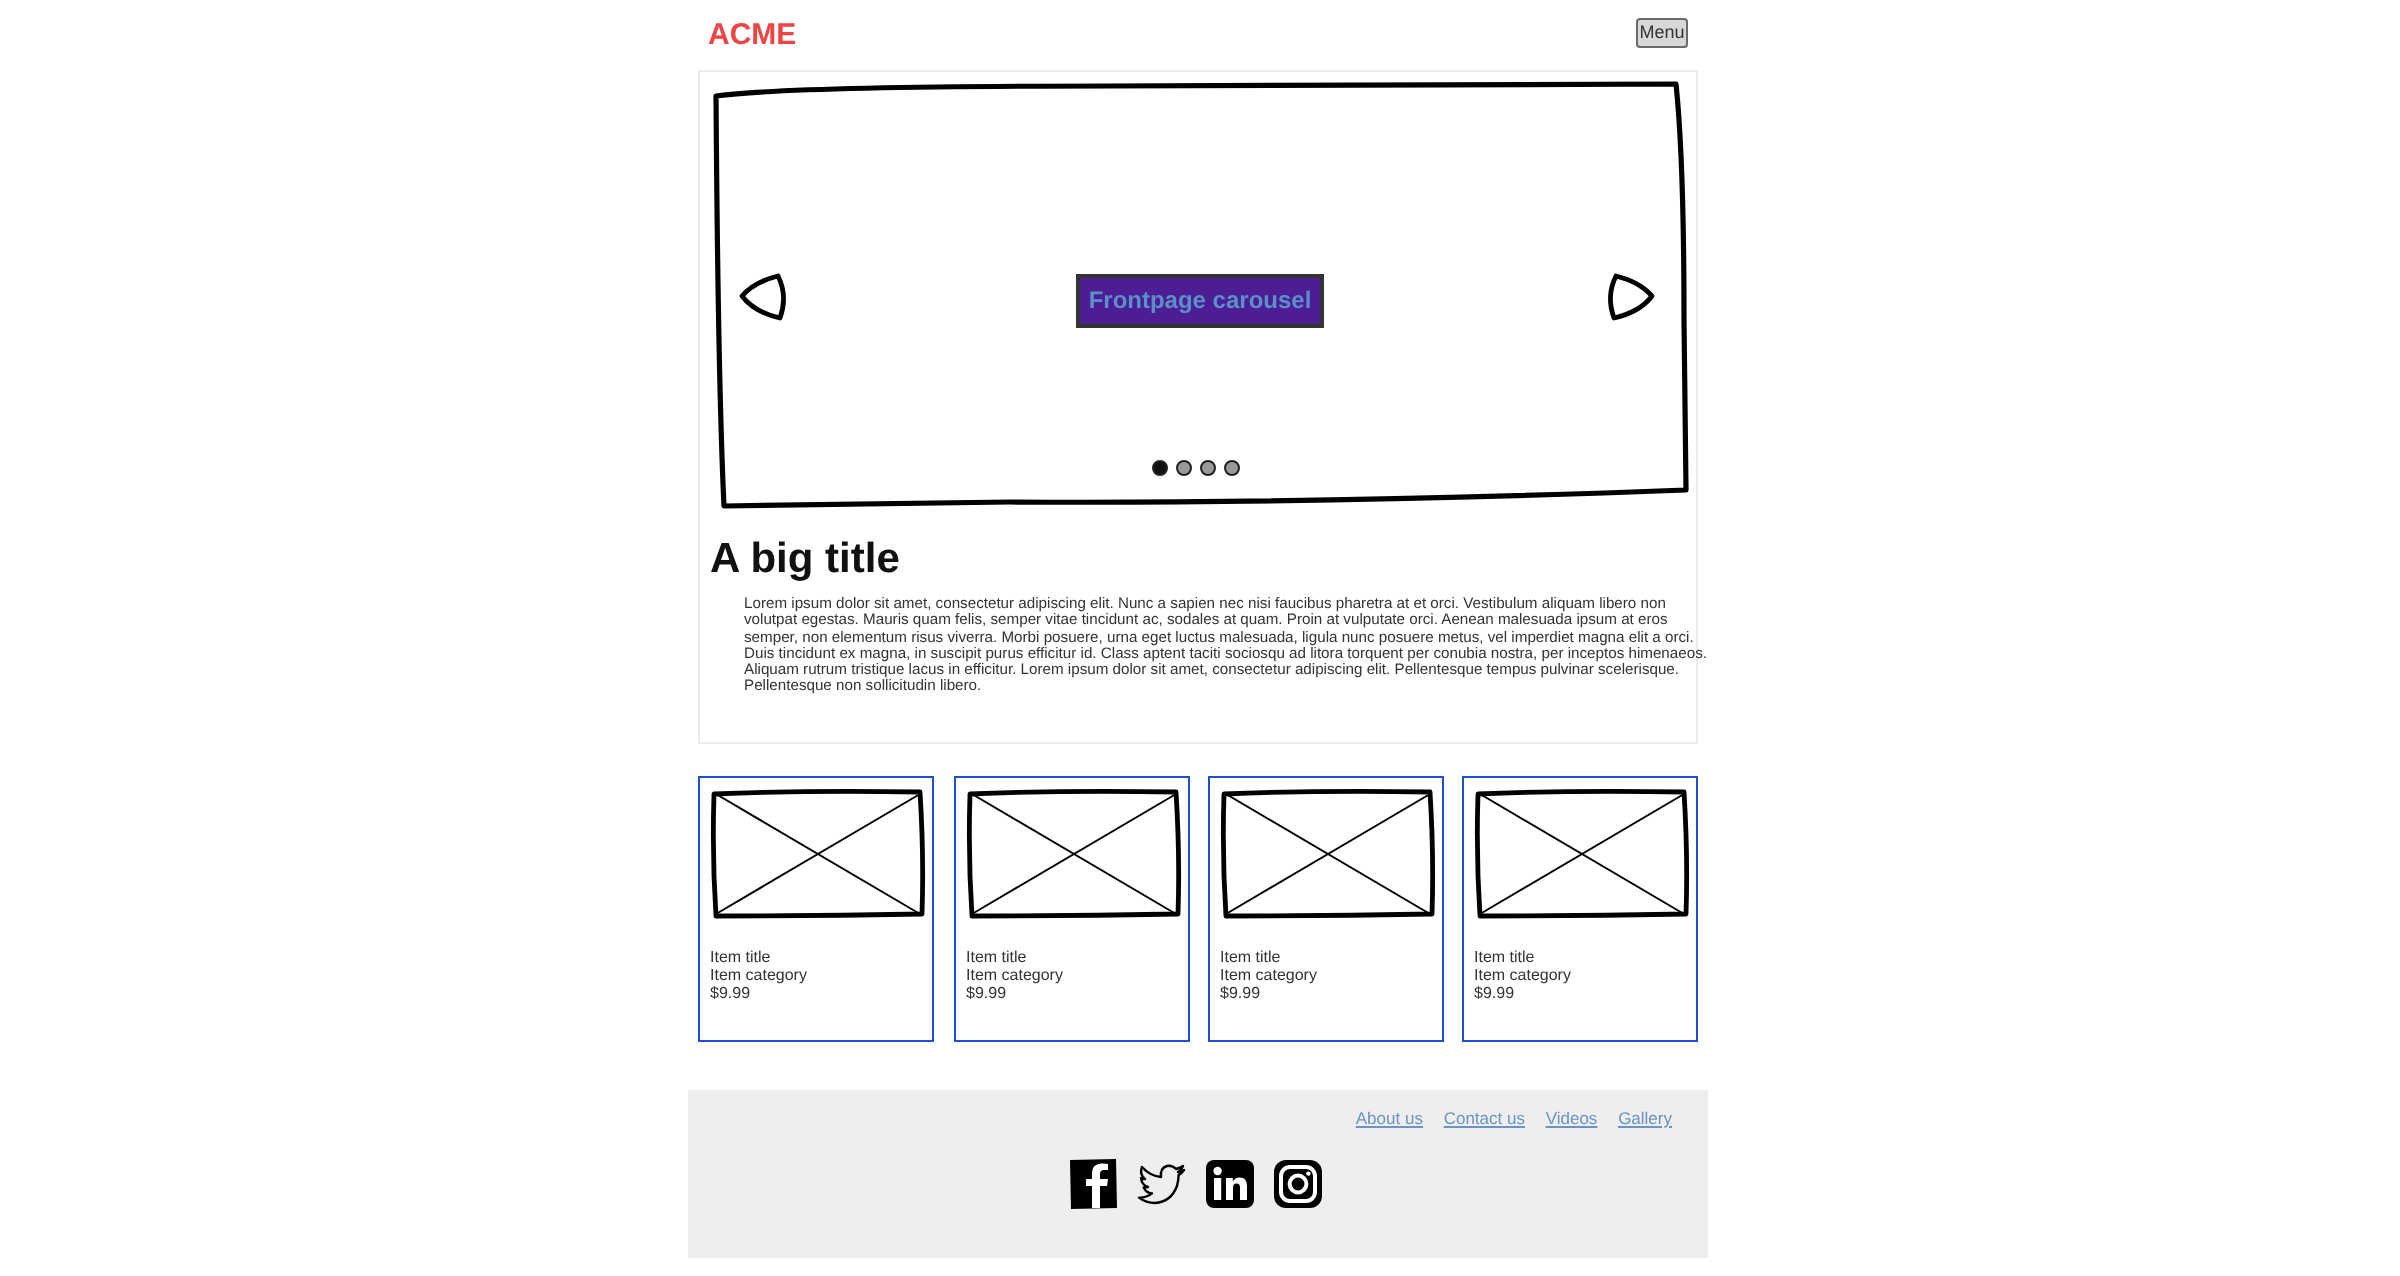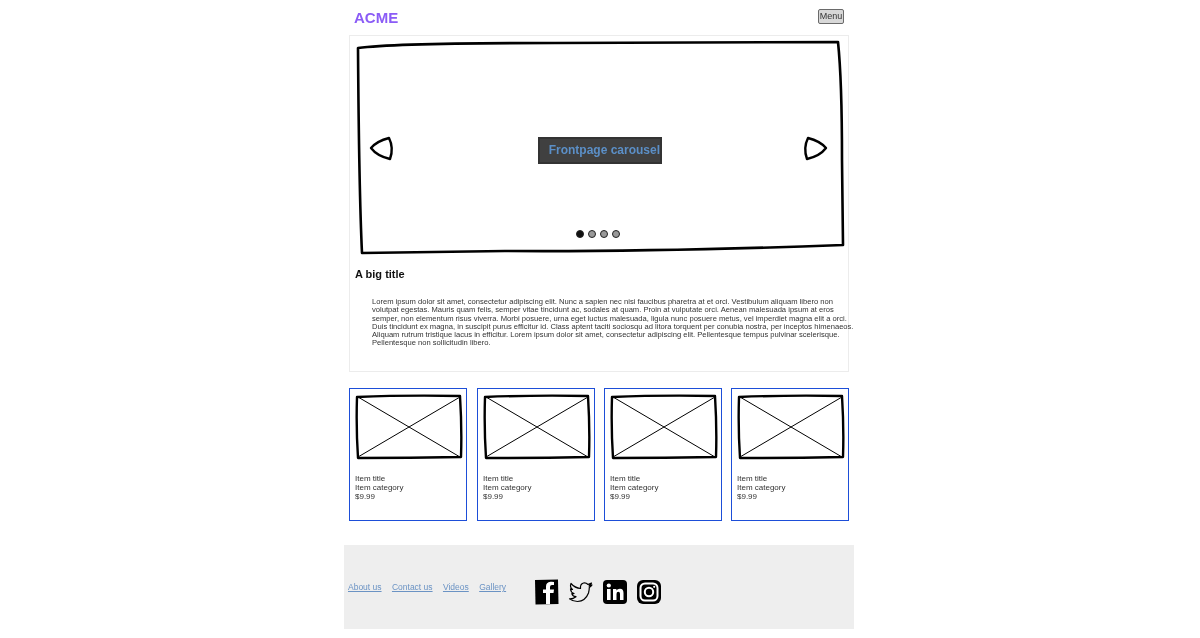--- a/index.html
+++ b/index.html
@@ -4,71 +4,70 @@
   <style>
     * { box-sizing: border-box; margin: 0; padding: 0; }
     html, body {
       width: 1200px; height: 638px; background: #ffffff; overflow: hidden;
       font-family: "Liberation Sans", sans-serif; color: #222;
     }
     .page { position: relative; width: 1200px; height: 638px; }
 
     
     .header { position: absolute; left: 354px; top: 8px; width: 492px; height: 20px; }
-    .logo { position: absolute; left: 0; top: 1px; font-size: 15px; font-weight: bold; color: #8b5cf6; }
+    .logo { position: absolute; left: 0; top: 1px; font-size: 15px; font-weight: bold; color: #ef4444; }
     .menu-btn {
       position: absolute; right: 2px; top: 1px; width: 26px; height: 15px;
       font-family: "Liberation Sans", sans-serif; font-size: 9px; color: #333;
       background: #d8d8d8; border: 1px solid #6a6a6a; border-radius: 2px;
       line-height: 13px; cursor: pointer;
     }
 
     
     .hero-panel {
       position: absolute; left: 349px; top: 35px; width: 500px; height: 337px;
       border: 1px solid #ececec; background: #fff;
     }
     .carousel { position: absolute; left: 5px; top: 4px; width: 490px; height: 216px; }
     .carousel svg.frame { position: absolute; left: 0; top: 0; }
     .carousel-label {
       position: absolute; left: 183px; top: 97px; width: 124px; height: 27px;
-      border: 2px solid #333; background: #404040;
+      border: 2px solid #333; background: #4c1d95;
       color: #5b8fc7; font-size: 12px; font-weight: bold;
-      text-align: right; line-height: 23px;
+      text-align: center; line-height: 23px;
     }
     .arrow { position: absolute; top: 94px; width: 30px; height: 30px; cursor: pointer; }
     .arrow-prev { left: 12px; }
     .arrow-next { left: 445px; }
     .dots { position: absolute; left: 221px; top: 190px; height: 10px; display: flex; gap: 4px; }
     .dot { width: 8px; height: 8px; border-radius: 50%; border: 1.5px solid #222; background: #999; cursor: pointer; }
     .dot.active { background: #111; }
 
-    .big-title { position: absolute; left: 5px; top: 232px; font-size: 11px; font-weight: bold; color: #111; }
+    .big-title { position: absolute; left: 5px; top: 232px; font-size: 21px; font-weight: bold; color: #111; }
     .body-text {
       position: absolute; left: 22px; top: 262px; width: 488px;
       font-size: 7.6px; line-height: 8.3px; color: #333;
     }
 
     
     .card {
       position: absolute; top: 388px; width: 118px; height: 133px;
       border: 1px solid #1d4ed8; background: #fff;
     }
     .card svg { position: absolute; left: 5px; top: 4px; }
     .card-text { position: absolute; left: 5px; top: 85px; font-size: 8px; line-height: 9px; color: #333; }
 
     
     .footer {
       position: absolute; left: 344px; top: 545px; width: 510px; height: 84px;
       background: #eeeeee;
     }
     .footer-links {
-      position: absolute; left: 0; top: 9px; width: 496px; text-align: left;
+      position: absolute; left: 0; top: 9px; width: 496px; text-align: right;
       font-size: 8.5px;
-      margin-top: 28px;
     }
     .footer-links a {
       color: #6b93c4; text-decoration: underline; margin: 0 4px; cursor: pointer;
     }
     .social { position: absolute; left: 190px; top: 33px; height: 28px; display: flex; gap: 8px; align-items: center; }
     .social .ic { width: 26px; height: 26px; cursor: pointer; }
   </style>
 </head>
 <body>
 

